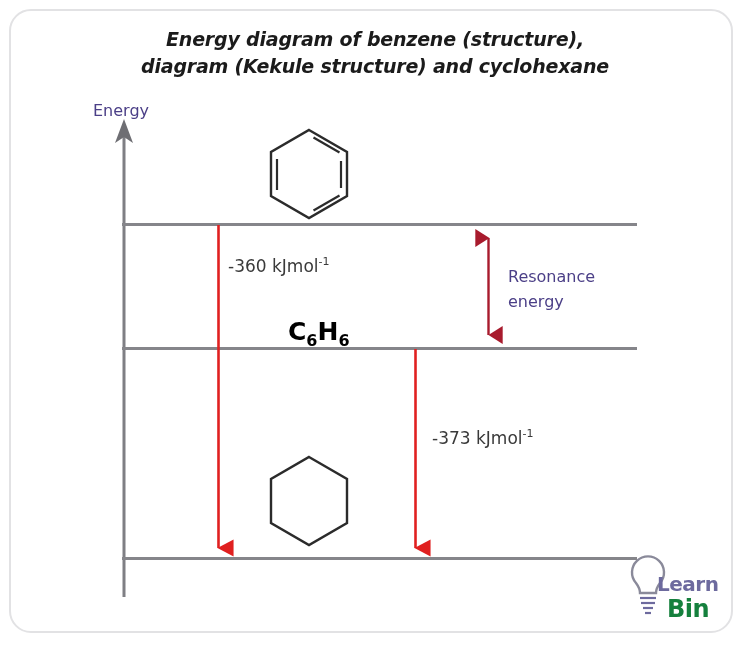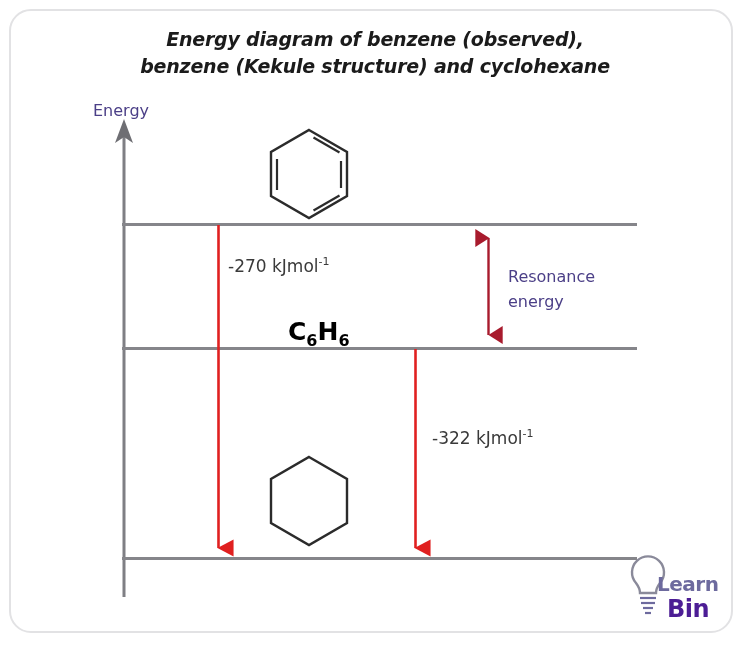--- a/index.html
+++ b/index.html
@@ -107,32 +107,32 @@
     font-weight: bold;
     color: #6d6a9e;
     letter-spacing: -0.5px;
   }
   #logo-text-bin {
     position: absolute;
     left: 46px;
     top: 27px;
     font-size: 24px;
     font-weight: bold;
-    color: #4c1d95;
+    color: #15803d;
     letter-spacing: -0.5px;
   }
 </style>
 </head>
 <body>
 
 <div id="frame"></div>
 
 <div id="title">
-  <div>Energy diagram of benzene (observed),</div>
-  <div>benzene (Kekule structure) and cyclohexane</div>
+  <div>Energy diagram of benzene (structure),</div>
+  <div>diagram (Kekule structure) and cyclohexane</div>
 </div>
 
 <div id="energy-label">Energy</div>
 
 <svg id="canvas" viewBox="0 0 750 662" xmlns="http://www.w3.org/2000/svg">
 
   <defs>
     <marker id="arrowhead-red" markerWidth="7" markerHeight="7" refX="3.5" refY="6" orient="auto" markerUnits="strokeWidth">
       <path d="M0.2,0.2 L3.5,6.4 L6.8,0.2 Z" fill="#e02020"></path>
     </marker>
@@ -174,23 +174,23 @@
 
   <g>
     <path d="M660,583 a16,16 0 1 0 -24,0 c3,4 4,6 4,10 l16,0 c0,-4 1,-6 4,-10 z" fill="none" stroke="#8a8a9a" stroke-width="2.4"></path>
     <line x1="640" y1="598" x2="656" y2="598" stroke="#6d6a9e" stroke-width="2.2"></line>
     <line x1="641" y1="603" x2="655" y2="603" stroke="#6d6a9e" stroke-width="2.2"></line>
     <line x1="643" y1="608" x2="653" y2="608" stroke="#6d6a9e" stroke-width="2.2"></line>
     <line x1="645" y1="613" x2="651" y2="613" stroke="#6d6a9e" stroke-width="2.2"></line>
   </g>
 </svg>
 
-<div class="val-label" id="label-360"><span>-270 kJmol</span><span class="sup">-1</span></div>
-
-<div class="val-label" id="label-208"><span>-322 kJmol</span><span class="sup">-1</span></div>
+<div class="val-label" id="label-360"><span>-360 kJmol</span><span class="sup">-1</span></div>
+
+<div class="val-label" id="label-208"><span>-373 kJmol</span><span class="sup">-1</span></div>
 
 <div id="formula"><span>C</span><span class="sub">6</span><span>H</span><span class="sub">6</span></div>
 
 <div id="resonance-label">
   <div>Resonance</div>
   <div>energy</div>
 </div>
 
 <div id="logo">
   <div id="logo-text-learn">Learn</div>

